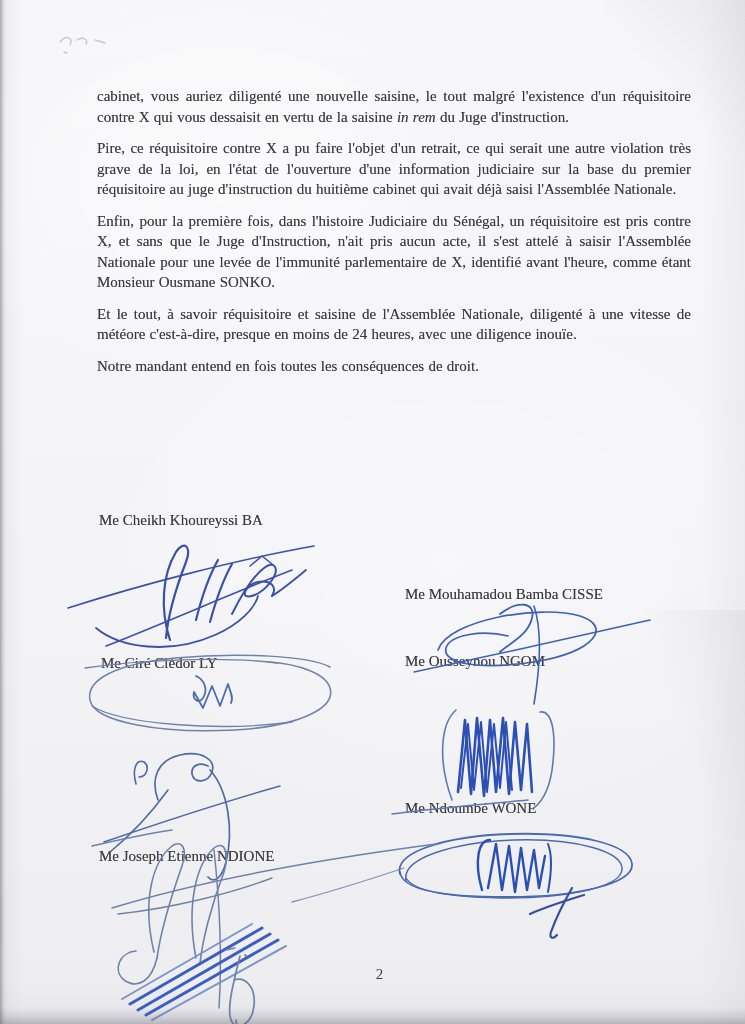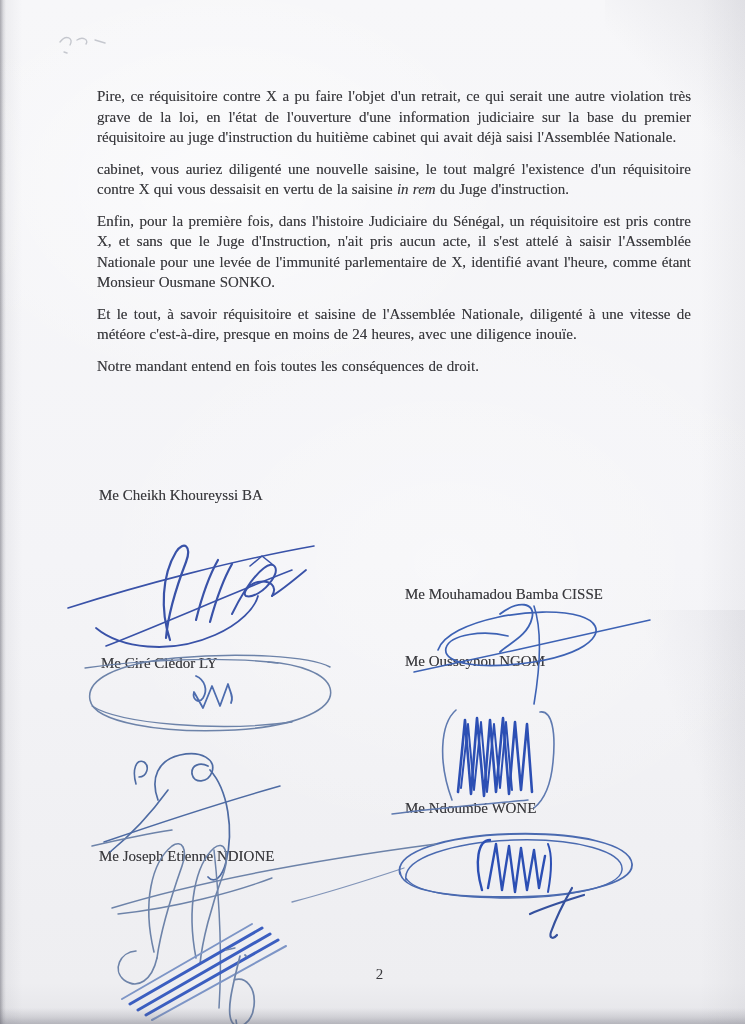--- a/index.html
+++ b/index.html
@@ -45,28 +45,28 @@
 </style>
 </head>
 <body>
 
 <div class="page">
 
   <div class="crease-tr"></div>
   <div class="crease-r"></div>
 
   <div class="content">
+    <p><span>cabinet, vous auriez diligenté une nouvelle saisine, le tout malgré l'existence d'un réquisitoire contre X qui vous dessaisit en vertu de la saisine </span><em>in rem</em><span> du Juge d'instruction.</span></p>
     <p>Pire, ce réquisitoire contre X a pu faire l'objet d'un retrait, ce qui serait une autre violation très grave de la loi, en l'état de l'ouverture d'une information judiciaire sur la base du premier réquisitoire au juge d'instruction du huitième cabinet qui avait déjà saisi l'Assemblée Nationale.</p>
-    <p><span>cabinet, vous auriez diligenté une nouvelle saisine, le tout malgré l'existence d'un réquisitoire contre X qui vous dessaisit en vertu de la saisine </span><em>in rem</em><span> du Juge d'instruction.</span></p>
     <p>Enfin, pour la première fois, dans l'histoire Judiciaire du Sénégal, un réquisitoire est pris contre X, et sans que le Juge d'Instruction, n'ait pris aucun acte, il s'est attelé à saisir l'Assemblée Nationale pour une levée de l'immunité parlementaire de X, identifié avant l'heure, comme étant Monsieur Ousmane SONKO.</p>
     <p>Et le tout, à savoir réquisitoire et saisine de l'Assemblée Nationale, diligenté à une vitesse de météore c'est-à-dire, presque en moins de 24 heures, avec une diligence inouïe.</p>
     <p>Notre mandant entend en fois toutes les conséquences de droit.</p>
   </div>
 
-  <div class="sig-label" style="left:99px;top:486px">Me Cheikh Khoureyssi BA</div>
+  <div class="sig-label" style="left:99px;top:511px">Me Cheikh Khoureyssi BA</div>
   <div class="sig-label" style="left:405px;top:585px">Me Mouhamadou Bamba CISSE</div>
   <div class="sig-label" style="left:101px;top:654px">Me Ciré Clédor LY</div>
   <div class="sig-label" style="left:405px;top:652px">Me Ousseynou NGOM</div>
   <div class="sig-label" style="left:405px;top:799px">Me Ndoumbé WONE</div>
   <div class="sig-label" style="left:99px;top:847px">Me Joseph Etienne NDIONE</div>
 
   <svg class="sig-overlay" width="745" height="1024" viewBox="0 0 745 1024">
 
     <g stroke="#b9bcc4" stroke-width="1.4" opacity="0.8">
       <path d="M60,42 C66,34 74,38 70,45"></path>

